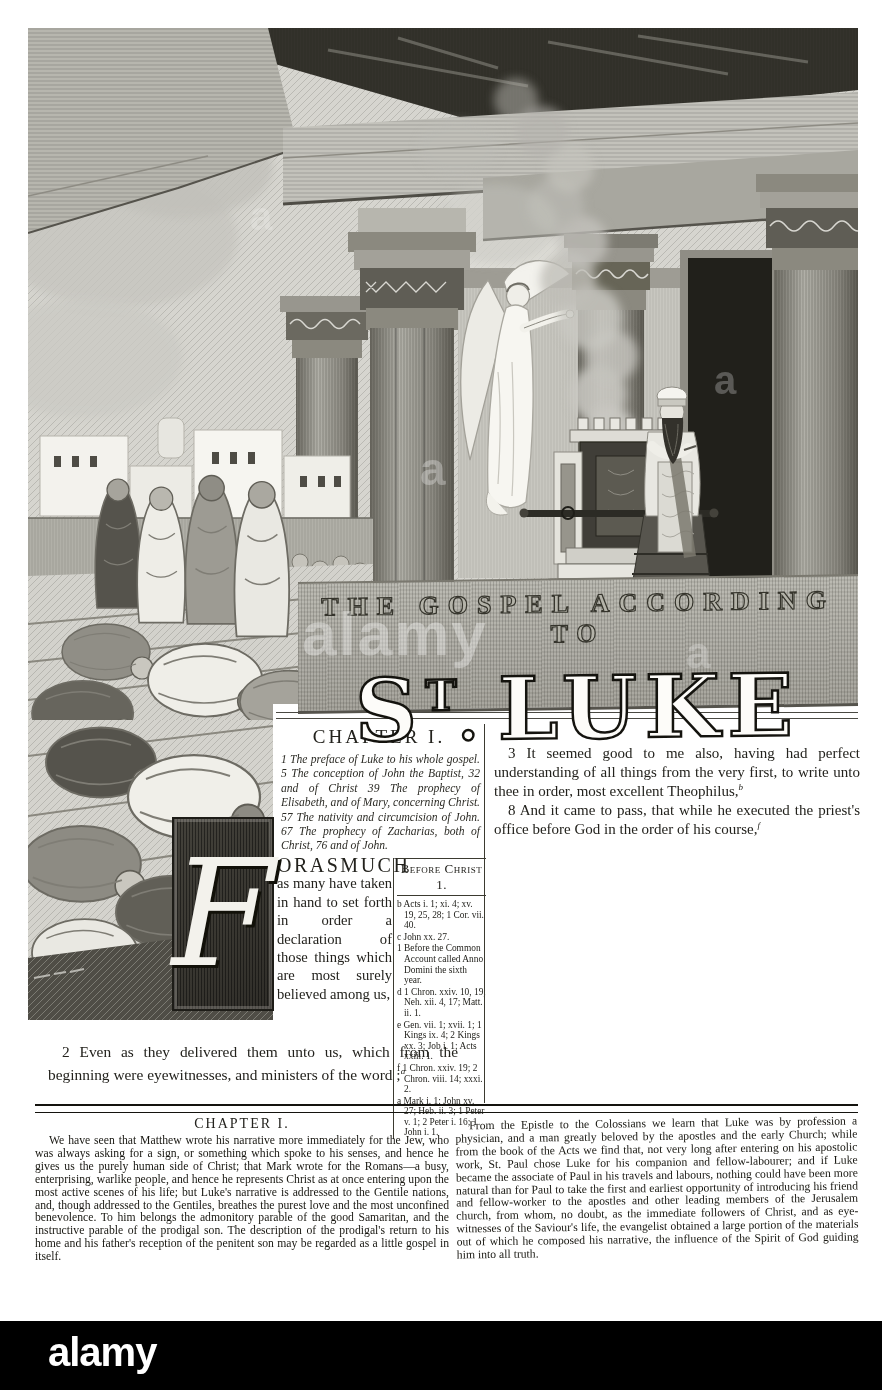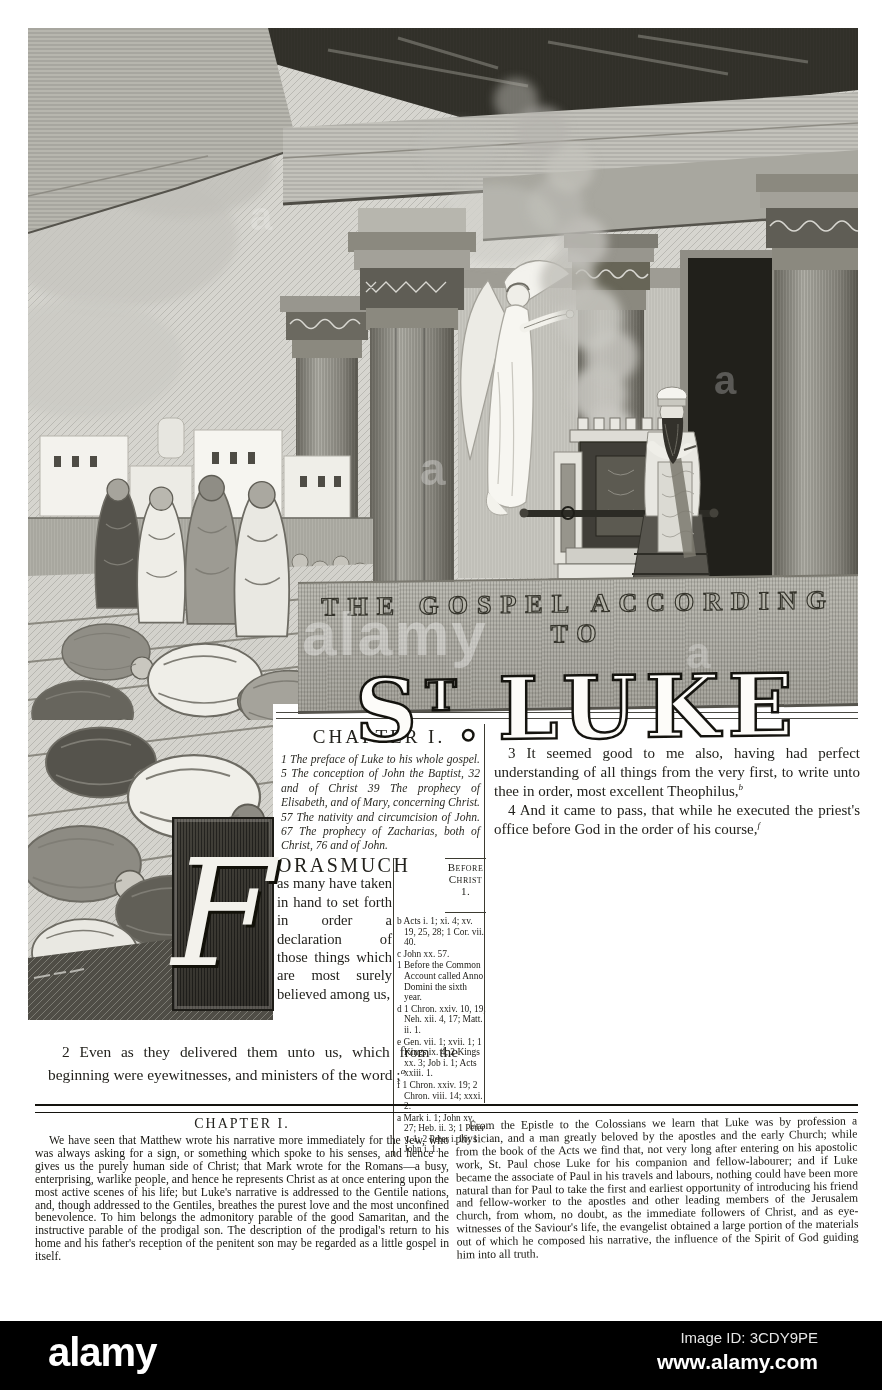--- a/index.html
+++ b/index.html
@@ -56,21 +56,21 @@
 
   
   .ch-head{left:277px;top:726px;width:204px;margin:0;text-align:center;
     font-size:19px;font-weight:normal;letter-spacing:3px;}
   .summary{left:281px;top:753px;width:199px;margin:0;font-style:italic;
     font-size:11.6px;line-height:14.4px;text-align:justify;color:#2d2c26;}
   .v1{left:277px;top:856px;width:115px;font-size:14.6px;line-height:18.4px;text-align:justify;}
   .opening{display:block;letter-spacing:2.5px;font-size:20px;}
   .refs{left:393px;top:858px;width:89px;border-left:1px solid #3b3a30;padding-left:3px;}
   .refs-head{border-top:1.3px solid #3b3a30;border-bottom:1px solid #3b3a30;text-align:center;
-    font-variant:small-caps;font-size:11px;letter-spacing:.5px;padding:2px 0 15px;margin-left:48px;}
+    font-variant:small-caps;font-size:13px;letter-spacing:.5px;padding:2px 0 2px;}
   .refs-body{padding-top:3px;font-size:9.4px;line-height:10.6px;}
   .refs-body p{margin:0 0 1px;padding-left:7px;text-indent:-7px;font-family:Liberation Serif, serif;}
   .verses{left:494px;top:724px;width:366px;font-size:15px;line-height:19.1px;text-align:justify;margin-top:20px;}
   .verses p{margin:0;text-indent:14px;}
   sup.ref{font-size:9px;font-style:italic;line-height:0;}
   .v2{left:36px;top:1028px;width:410px;margin:12px;font-size:15.4px;line-height:23px;
     text-align:justify;text-indent:14px;}
 
   
   .com-left{left:35px;top:1116px;width:414px;}
@@ -373,47 +373,43 @@
 
 <div class="abs v1">
   <span class="opening">ORASMUCH</span>
   <span>as many have taken in hand to set forth in order a declaration of those things which are most surely believed among us,</span>
 </div>
 
 <div class="abs refs">
   <div class="refs-head">Before Christ 1.</div>
   <div class="refs-body">
     <p>b Acts i. 1; xi. 4; xv. 19, 25, 28; 1 Cor. vii. 40.</p>
-    <p>c John xx. 57.</p>
+    <p>c John xx. 27.</p>
     <p>1 Before the Common Account called Anno Domini the sixth year.</p>
     <p>d 1 Chron. xxiv. 10, 19; Neh. xii. 4, 17; Matt. ii. 1.</p>
     <p>e Gen. vii. 1; xvii. 1; 1 Kings ix. 4; 2 Kings xx. 3; Job i. 1; Acts xxiii. 1.</p>
     <p>f 1 Chron. xxiv. 19; 2 Chron. viii. 14; xxxi. 2.</p>
     <p>a Mark i. 1; John xv. 27; Heb. ii. 3; 1 Peter v. 1; 2 Peter i. 16; 1 John i. 1.</p>
   </div>
 </div>
 
 <div class="abs vrule-center"></div>
 
 <div class="abs verses">
   <p><span>3 It seemed good to me also, having had perfect understanding of all things from the very first, to write unto thee in order, most excellent Theophilus,</span><sup class="ref">b</sup></p>
-  <p><span>4 And it came to pass, that while he executed the priest's office before God in the order of his course,</span><sup class="ref">f</sup></p>
+  <p><span>8 And it came to pass, that while he executed the priest's office before God in the order of his course,</span><sup class="ref">f</sup></p>
 </div>
 
 <p class="abs v2"><span>2 Even as they delivered them unto us, which from the beginning were eyewitnesses, and ministers of the word ;</span><sup class="ref">a</sup></p>
 
 <div class="abs double-rule"></div>
 
 <div class="abs com-left">
   <div class="com-head">CHAPTER I.</div>
   <p>We have seen that Matthew wrote his narrative more immediately for the Jew, who was always asking for a sign, or something which spoke to his senses, and hence he gives us the purely human side of Christ; that Mark wrote for the Romans—a busy, enterprising, warlike people, and hence he represents Christ as at once entering upon the most active scenes of his life; but Luke's narrative is addressed to the Gentile nations, and, though addressed to the Gentiles, breathes the purest love and the most unconfined benevolence. To him belongs the admonitory parable of the good Samaritan, and the instructive parable of the prodigal son. The description of the prodigal's return to his home and his father's reception of the penitent son may be regarded as a little gospel in itself.</p>
 </div>
 <div class="abs com-right">
   <p>From the Epistle to the Colossians we learn that Luke was by profession a physician, and a man greatly beloved by the apostles and the early Church; while from the book of the Acts we find that, not very long after entering on his apostolic work, St. Paul chose Luke for his companion and fellow-labourer; and if Luke became the associate of Paul in his travels and labours, nothing could have been more natural than for Paul to take the first and earliest opportunity of introducing his friend and fellow-worker to the apostles and other leading members of the Jerusalem church, from whom, no doubt, as the immediate followers of Christ, and as eye-witnesses of the Saviour's life, the evangelist obtained a large portion of the materials out of which he composed his narrative, the influence of the Spirit of God guiding him into all truth.</p>
 </div>
 
 <div class="abs bar">
   <div class="logo">alamy</div>
-  <div class="bar-right">
-    <div class="img-id">Image ID: 3CDY9PE</div>
-    <div class="bar-url">www.alamy.com</div>
-  </div>
 </div>
 
 </body></html>

